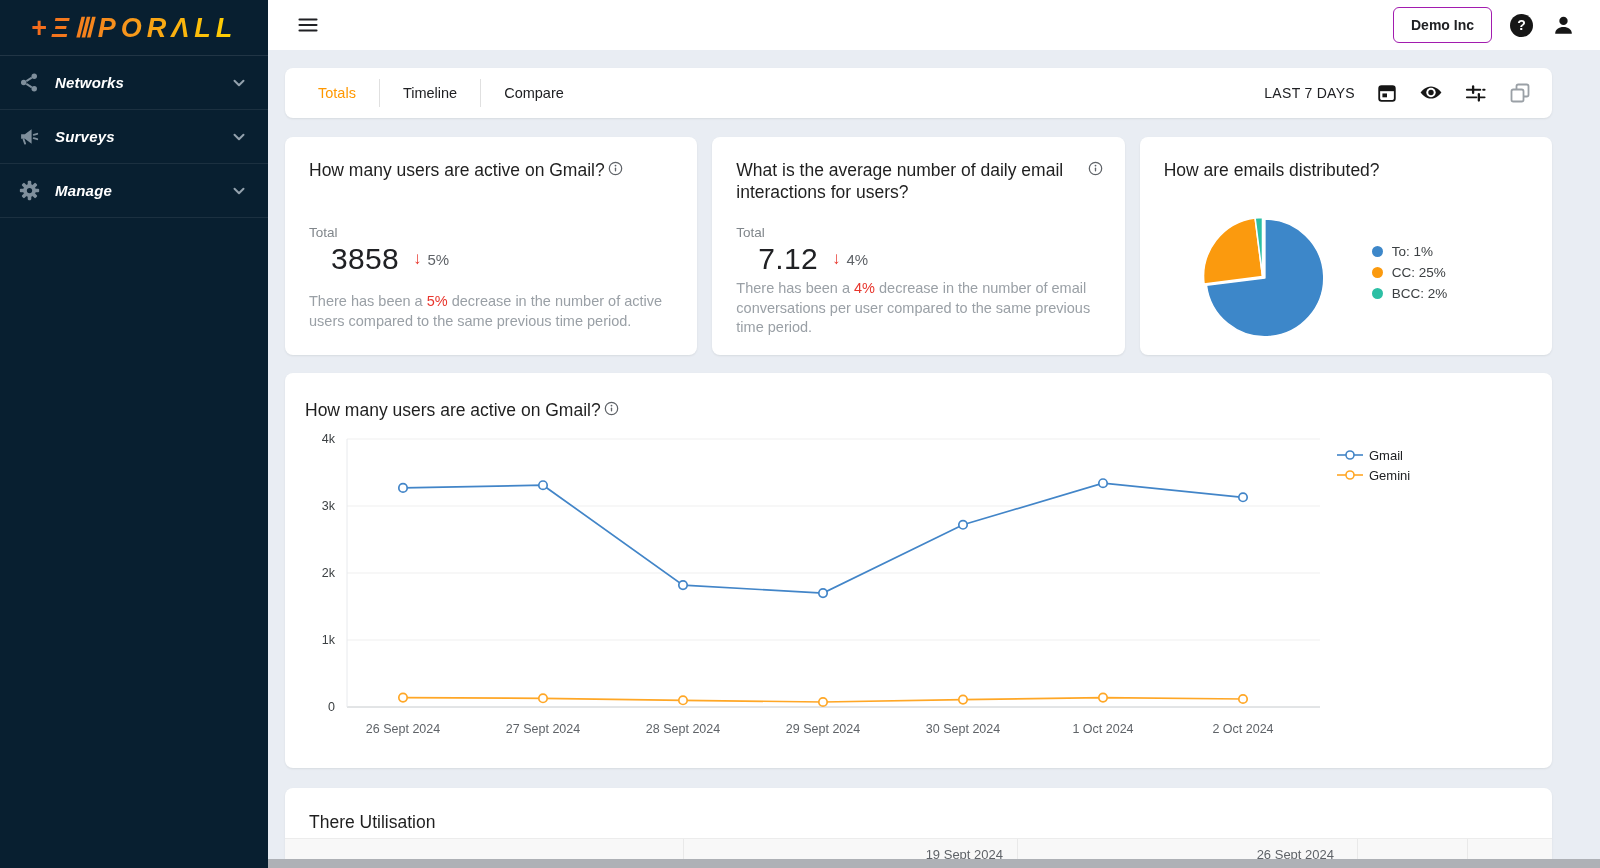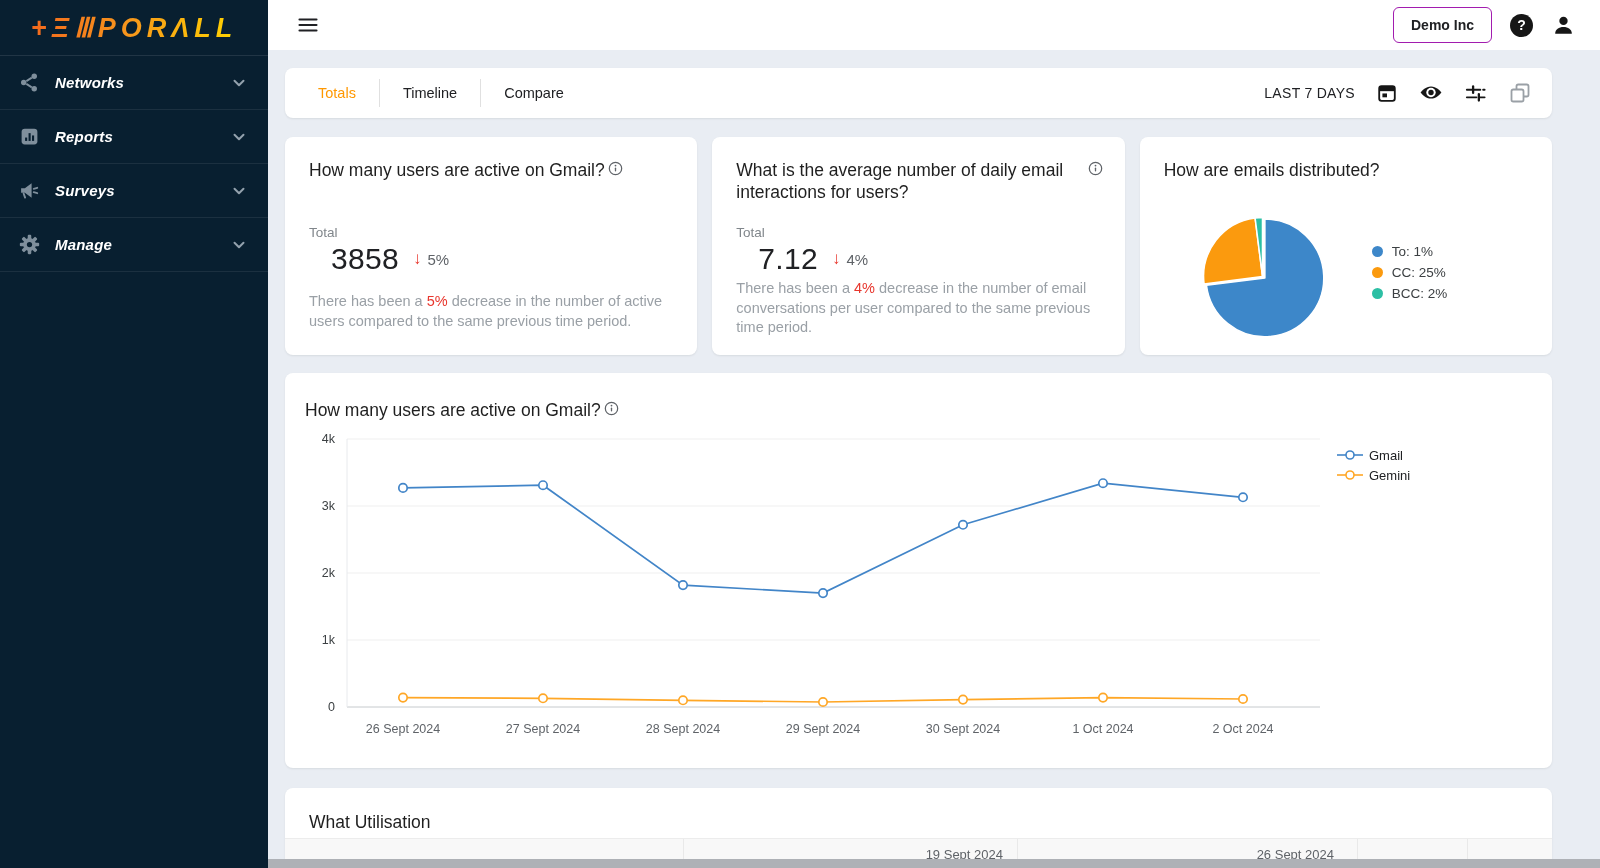--- a/index.html
+++ b/index.html
@@ -94,36 +94,20 @@
         <span class="nav-icon">
           <svg width="21" height="21" viewBox="0 0 20 20" fill="#7f8f9c">
               <circle cx="14.5" cy="4" r="2.6"></circle>
               <circle cx="4.5" cy="10" r="2.6"></circle>
               <circle cx="14.5" cy="16" r="2.6"></circle>
               <line x1="7" y1="8.7" x2="12.2" y2="5.4" stroke="#7f8f9c" stroke-width="1.8"></line>
               <line x1="7" y1="11.3" x2="12.2" y2="14.6" stroke="#7f8f9c" stroke-width="1.8"></line>
             </svg>
         </span>
         <span class="nav-label">Networks</span>
-        <span class="chev">
-          <svg width="18" height="18" viewBox="0 0 20 20">
-              <polyline points="5,7.5 10,12.5 15,7.5" fill="none" stroke="#93a1ad" stroke-width="2.2" stroke-linecap="round" stroke-linejoin="round"></polyline>
-            </svg>
-        </span>
-      </div>
-      <div class="nav-item">
-        <span class="nav-icon">
-          <svg width="21" height="21" viewBox="0 0 20 20">
-              <rect x="2.5" y="2.5" width="15" height="15" rx="3" fill="#7f8f9c"></rect>
-              <rect x="5.8" y="11" width="2" height="3.2" fill="#081f30"></rect>
-              <rect x="9.1" y="6.8" width="2" height="7.4" fill="#081f30"></rect>
-              <rect x="12.4" y="9" width="2" height="5.2" fill="#081f30"></rect>
-            </svg>
-        </span>
-        <span class="nav-label">Reports</span>
         <span class="chev">
           <svg width="18" height="18" viewBox="0 0 20 20">
               <polyline points="5,7.5 10,12.5 15,7.5" fill="none" stroke="#93a1ad" stroke-width="2.2" stroke-linecap="round" stroke-linejoin="round"></polyline>
             </svg>
         </span>
       </div>
       <div class="nav-item">
         <span class="nav-icon">
           <svg width="21" height="21" viewBox="0 0 20 20">
               <path d="M2 7.8 h3.6 L12 3.2 v13.6 L5.6 12.2 H2 z" fill="#7f8f9c"></path>
@@ -358,21 +342,21 @@
           <line x1="1032" y1="26" x2="1058" y2="26" stroke="#4285c8" stroke-width="1.6"></line>
           <circle cx="1045" cy="26" r="4" fill="#fff" stroke="#4285c8" stroke-width="1.6"></circle>
           <text x="1064" y="30.5" class="leg">Gmail</text>
           <line x1="1032" y1="46" x2="1058" y2="46" stroke="#ffa726" stroke-width="1.6"></line>
           <circle cx="1045" cy="46" r="4" fill="#fff" stroke="#ffa726" stroke-width="1.6"></circle>
           <text x="1064" y="50.5" class="leg">Gemini</text>
         </svg>
     </div>
 
     <div class="card util-card">
-      <div class="util-title">What Utilisation</div>
+      <div class="util-title">There Utilisation</div>
       <div class="util-strip">
         <span class="col-sep" style="left:398px"></span>
         <span class="col-sep" style="left:732px"></span>
         <span class="col-sep" style="left:1072px"></span>
         <span class="col-sep" style="left:1182px"></span>
         <span class="util-date" style="left:398px; width:320px;">19 Sept 2024</span>
         <span class="util-date" style="left:732px; width:317px;">26 Sept 2024</span>
       </div>
     </div>
   </div>

